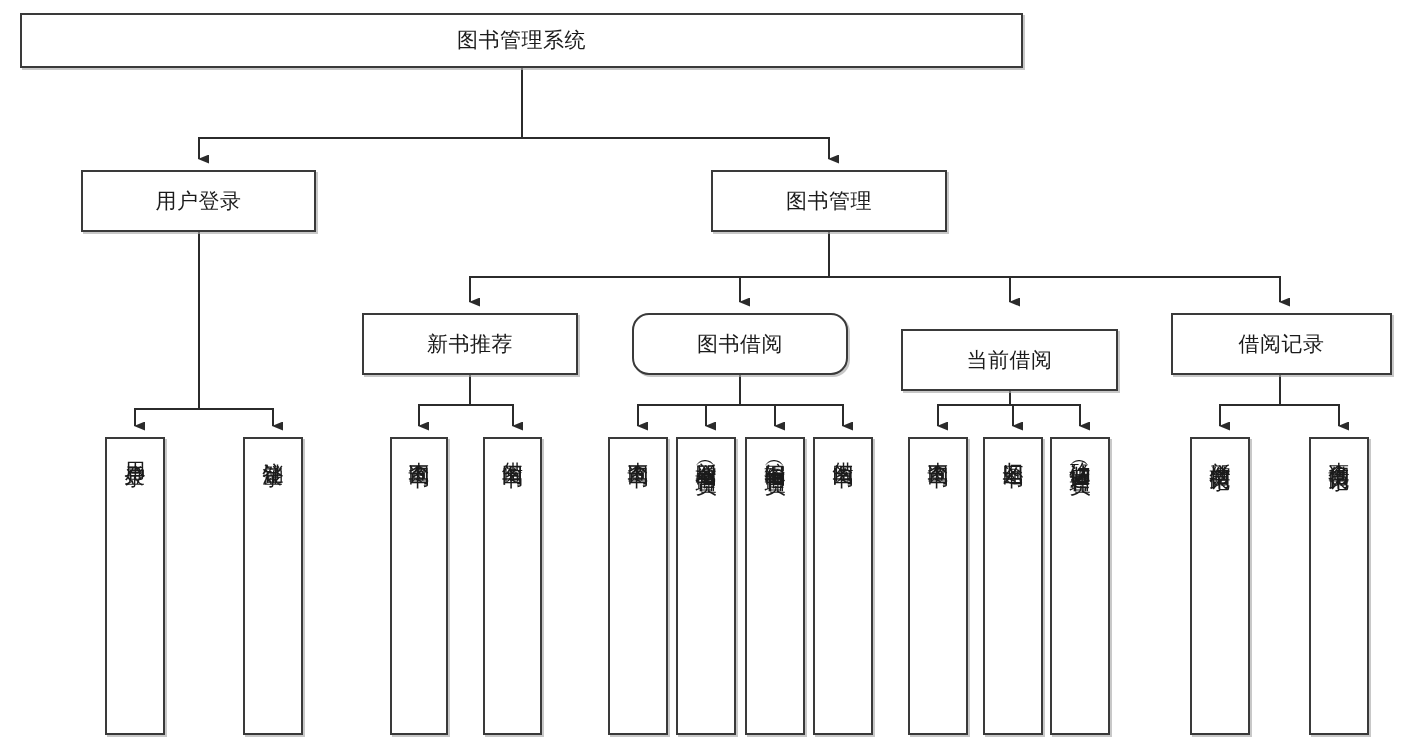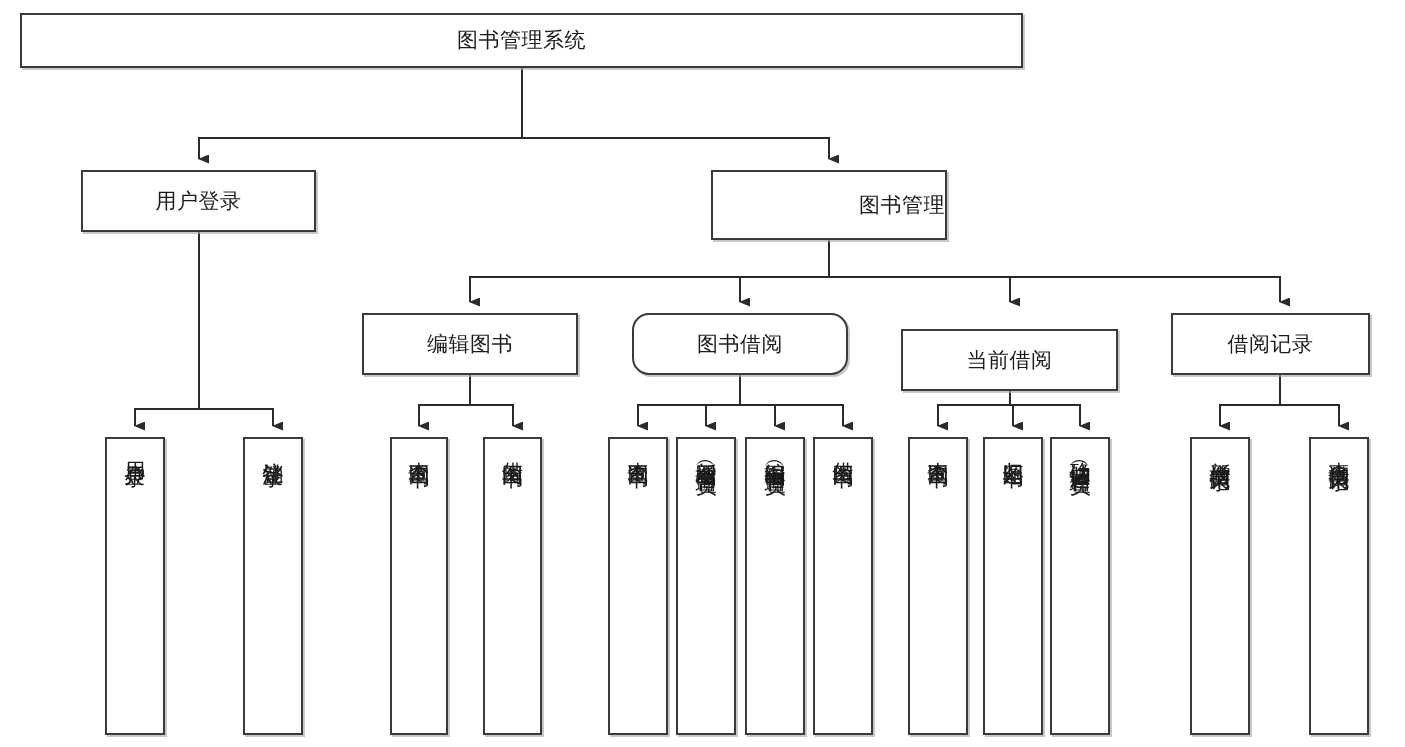--- a/index.html
+++ b/index.html
@@ -97,33 +97,33 @@
         <polyline points="1280,375 1280,405 1339,405 1339,426" fill="none" stroke="#2b2b2b" stroke-width="2" marker-end="url(#arrowhead)"></polyline>
       </g>
   </svg>
   <div id="node-layer">
       <div class="node horizontal" style="left: 20px; top: 13px; width: 1003px; height: 55px;">
         <span class="node-label">图书管理系统</span>
       </div>
       <div class="node horizontal" style="left: 81px; top: 170px; width: 235px; height: 62px;">
         <span class="node-label">用户登录</span>
       </div>
-      <div class="node horizontal" style="left: 711px; top: 170px; width: 236px; height: 70px; justify-content: flex-end;">
+      <div class="node horizontal" style="left: 711px; top: 170px; width: 236px; height: 62px;">
         <span class="node-label">图书管理</span>
       </div>
       <div class="node horizontal" style="left: 362px; top: 313px; width: 216px; height: 62px;">
-        <span class="node-label">编辑图书</span>
+        <span class="node-label">新书推荐</span>
       </div>
       <div class="node horizontal" style="left: 632px; top: 313px; width: 216px; height: 62px; border-radius: 17px;">
         <span class="node-label">图书借阅</span>
       </div>
       <div class="node horizontal" style="left: 901px; top: 313px; width: 217px; height: 62px; margin-top: 16px;">
         <span class="node-label">当前借阅</span>
       </div>
-      <div class="node horizontal" style="left: 1171px; top: 313px; width: 199px; height: 62px;">
+      <div class="node horizontal" style="left: 1171px; top: 313px; width: 221px; height: 62px;">
         <span class="node-label">借阅记录</span>
       </div>
       <div class="node vertical" style="left: 105px; top: 437px; width: 60px; height: 298px;">
         <span class="node-label">用户登录</span>
       </div>
       <div class="node vertical" style="left: 243px; top: 437px; width: 60px; height: 298px;">
         <span class="node-label">注销登录</span>
       </div>
       <div class="node vertical" style="left: 390px; top: 437px; width: 58px; height: 298px;">
         <span class="node-label">查询图书</span>

